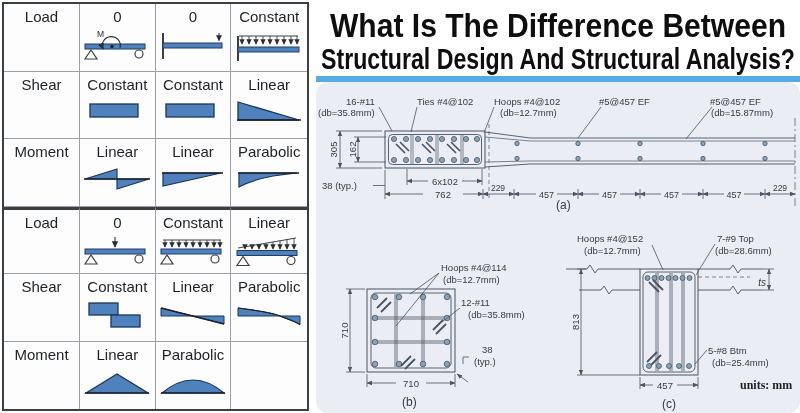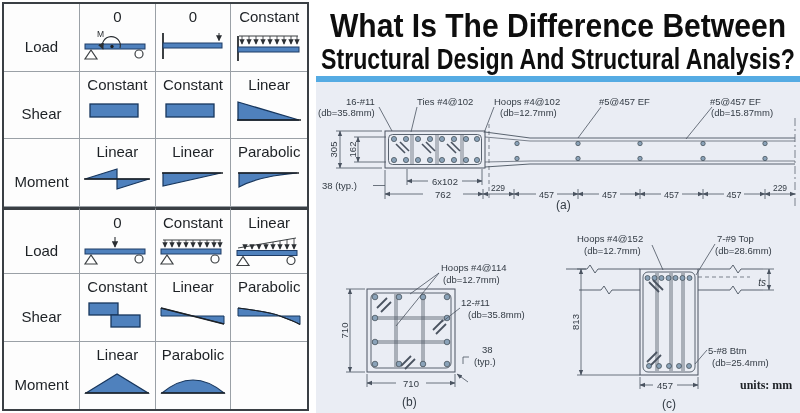--- a/index.html
+++ b/index.html
@@ -8,30 +8,30 @@
 
   
   .btable { position:absolute; left:2px; top:2px; width:307px; height:409px;
             border:2.5px solid #3a3f44; background:#fdfdfd;
             display:grid; grid-template-columns:76px 1fr 1fr 1fr; grid-template-rows:repeat(6,1fr); }
   .tcell { border-right:1.2px solid #9aa0a6; border-bottom:1.2px solid #9aa0a6;
            display:flex; flex-direction:column; align-items:center; justify-content:flex-start; padding-top:3px; }
   .tcell.lastcol { border-right:none; }
   .tcell.lastrow { border-bottom:none; }
   .tcell.gsep { border-top:3px solid #3a3f44; }
-  .rowlabel { justify-content:center; padding-top:18px; }
+  .rowlabel { padding-top:4px; }
   .rowlabel span { font-size:15px; color:#1d2125; }
   .cap { font-size:15px; color:#1d2125; line-height:20px; }
   .mini { display:block; }
 
   
   .rpanel { position:absolute; left:316px; top:0; width:484px; height:311px; background:#ffffff; }
   .title-area { position:absolute; left:0; top:0; width:484px; height:76px; background:#ffffff; }
   .divider { position:absolute; left:0; top:76px; width:484px; height:6px; background:#55abe3; }
-  .draw-area { position:absolute; left:0; top:82px; width:484px; height:331px; background:#eaedf4; }
+  .draw-area { position:absolute; left:0; top:82px; width:484px; height:331px; background:#eaedf4;border-radius:12px; }
 
   .cadtext { font-family:"Liberation Sans", sans-serif; fill:#333b44; }
   .dimline, .leader { stroke:#4a5360; stroke-width:0.8; fill:none; }
   .drawline { stroke:#4a5360; fill:none; }
 </style>
 </head>
 <body>
 
 <svg width="0" height="0" style="position:absolute" aria-hidden="true">
   <defs>

